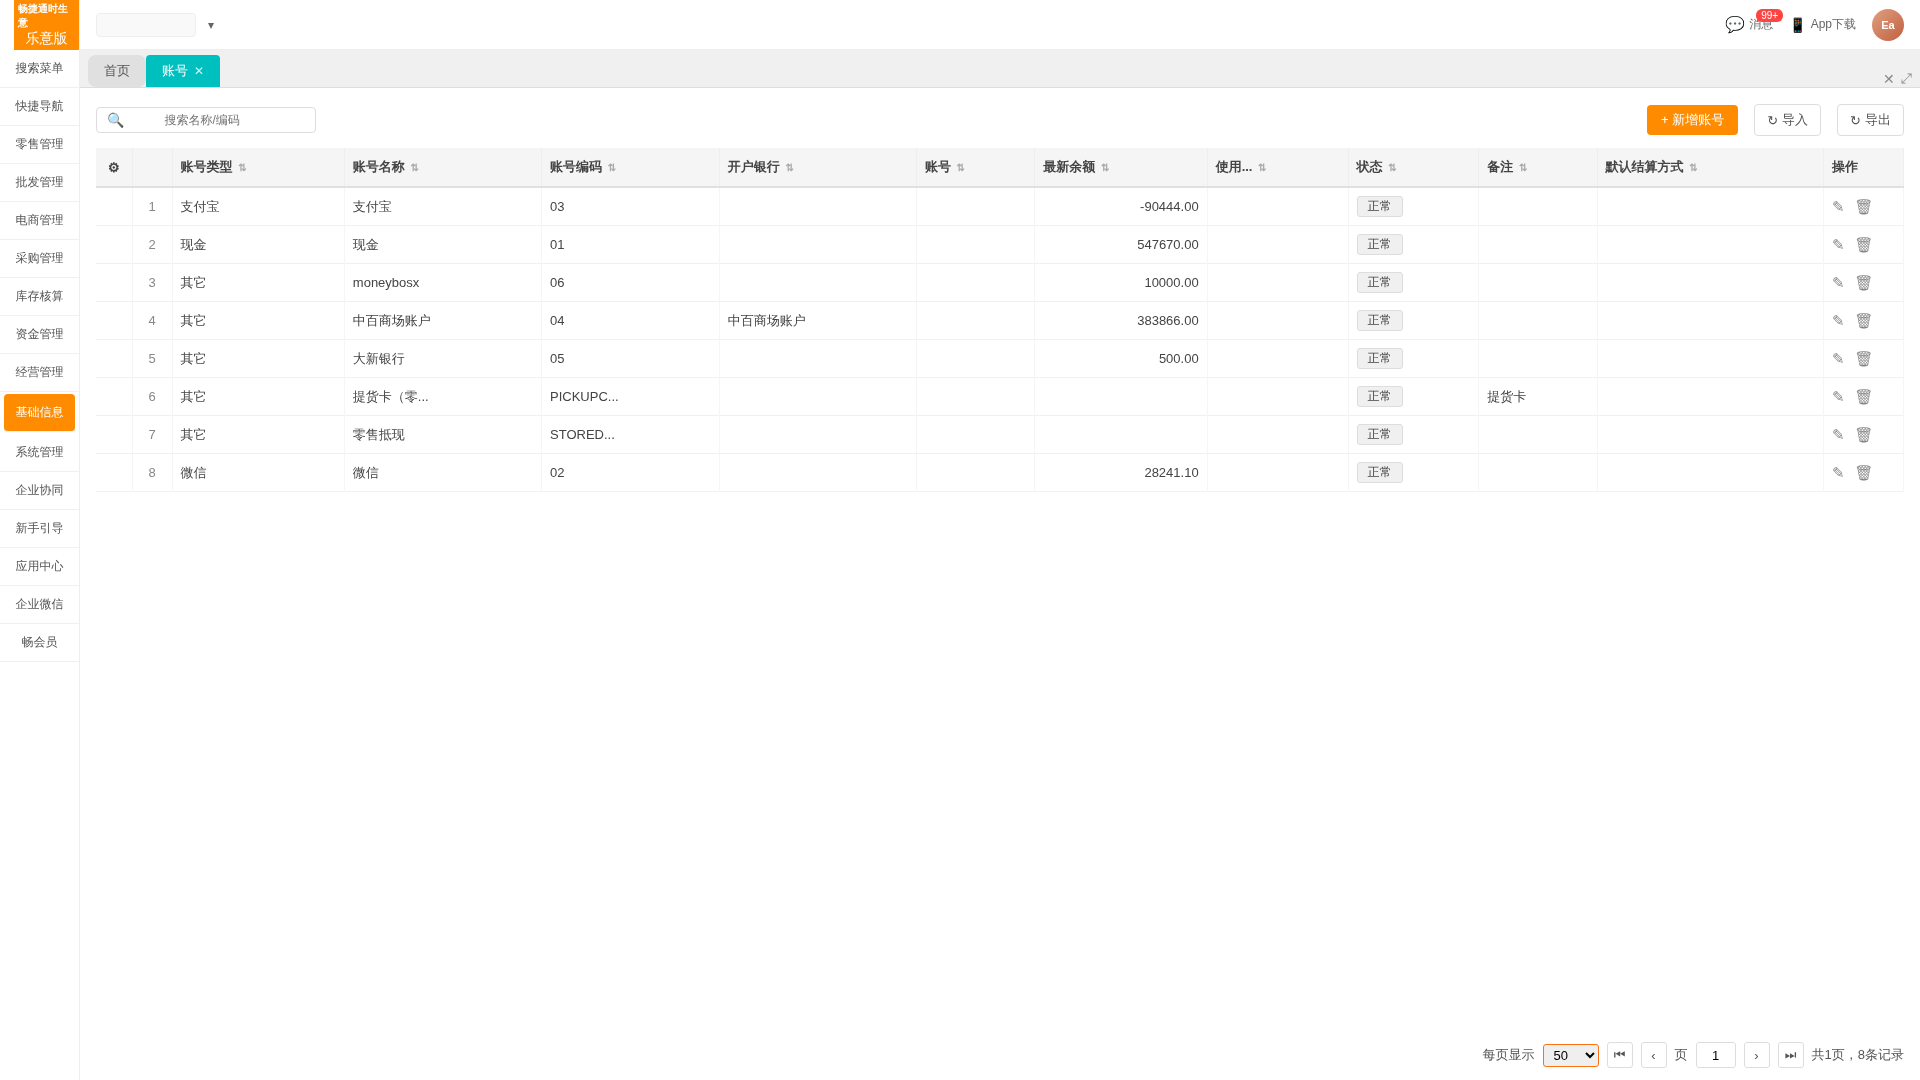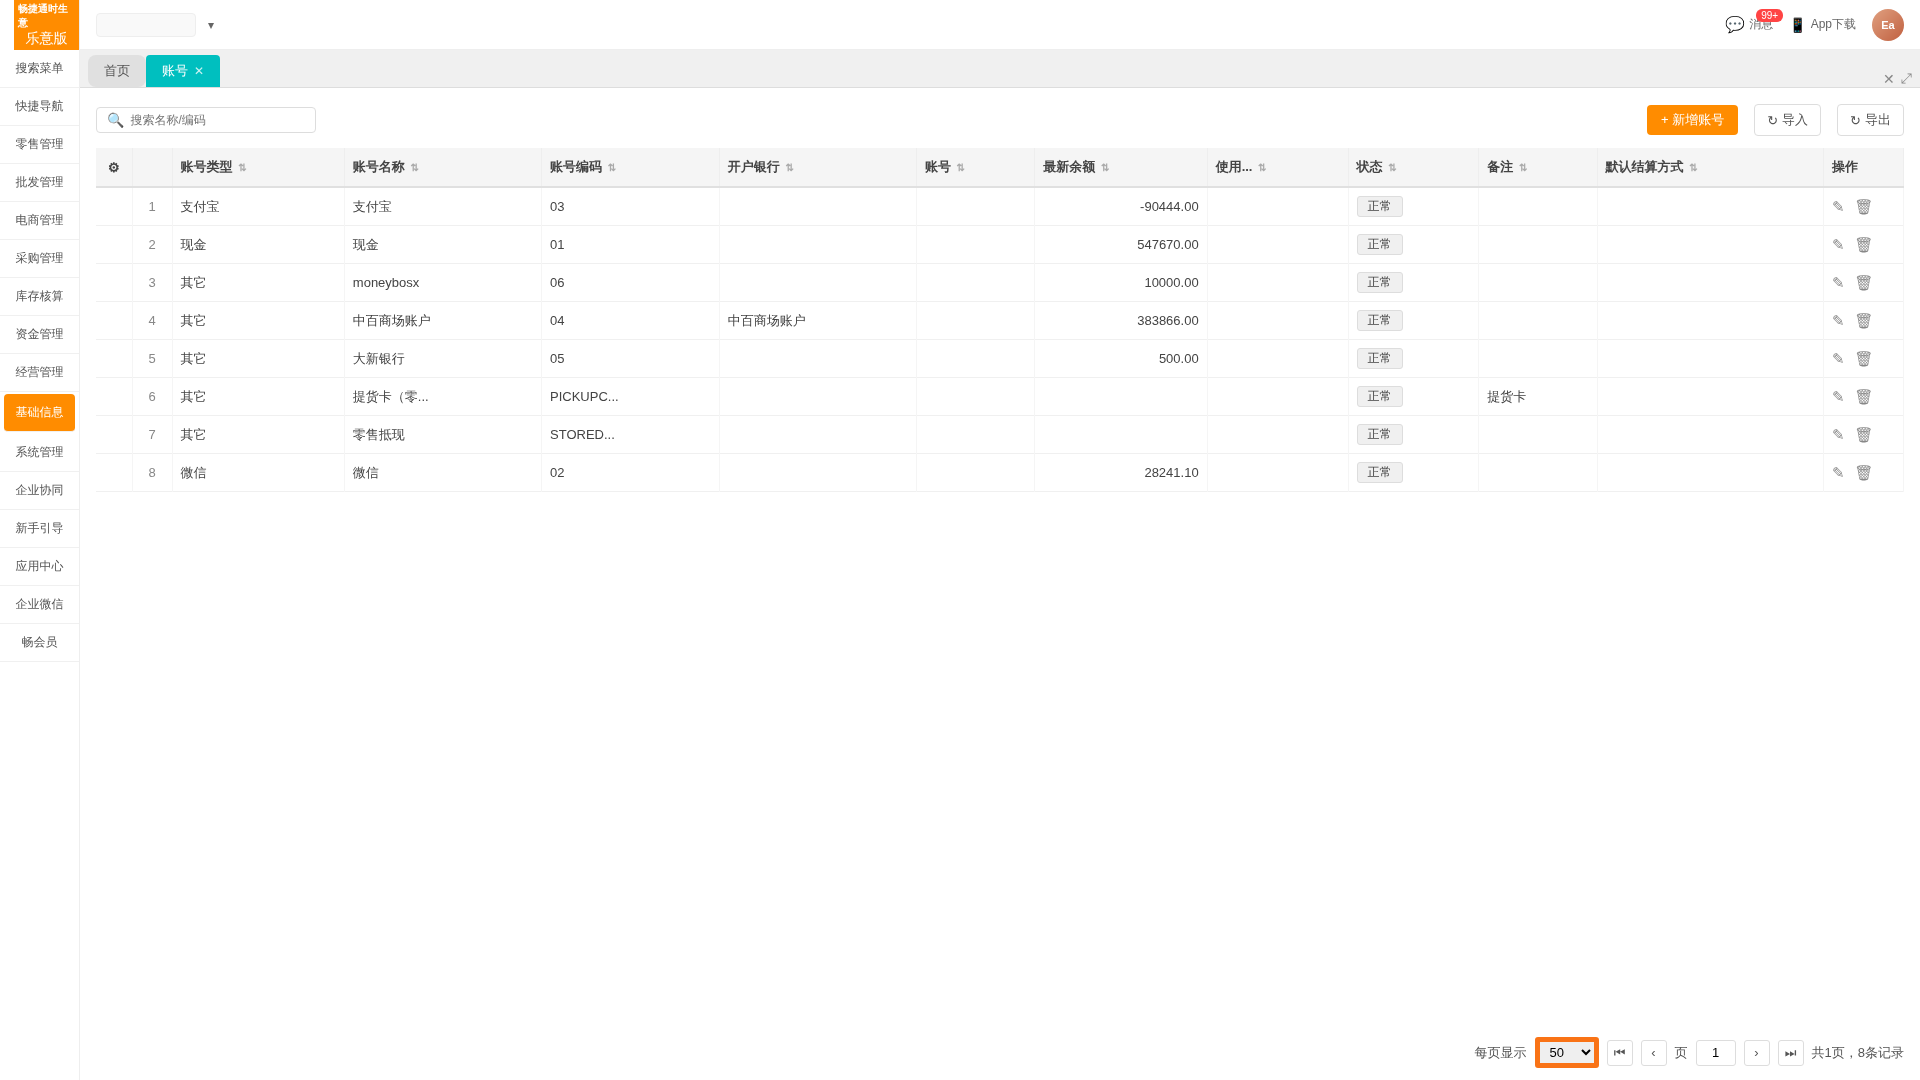--- a/index.html
+++ b/index.html
@@ -135,20 +135,21 @@
       width: 220px;
       background: #fff;
     }
     .search-box input {
       border: none;
       outline: none;
       font-size: 12px;
       color: #333;
       width: 180px;
       background: transparent;
+      margin-left: 34px;
     }
     .toolbar-right { display: flex; align-items: center; gap: 16px; }
     .btn-primary {
       background: #ff8c00;
       color: #fff;
       border: none;
       border-radius: 4px;
       padding: 6px 14px;
       font-size: 13px;
       cursor: pointer;
@@ -222,21 +223,21 @@
       position: absolute;
       bottom: 12px;
       right: 16px;
       display: flex;
       align-items: center;
       gap: 8px;
       font-size: 13px;
       color: #555;
     }
     .pagination select {
-      border: 5px solid #f97316;
+      border: 1px solid #f97316;
       border-radius: 3px;
       padding: 2px 6px;
       font-size: 13px;
       cursor: pointer;
     }
     .pagination-btn {
       width: 26px;
       height: 26px;
       border: 1px solid #ddd;
       border-radius: 3px;

